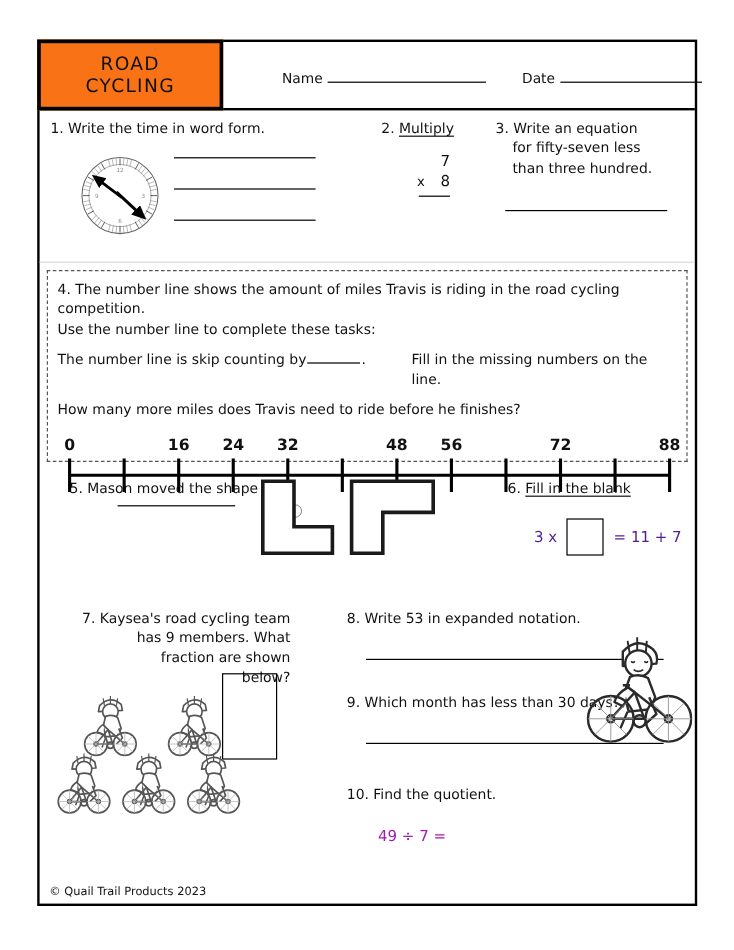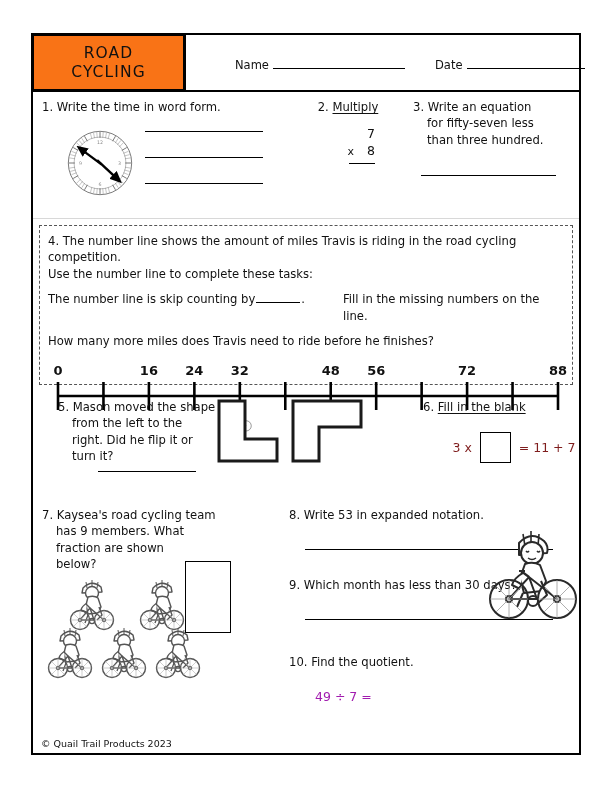--- a/index.html
+++ b/index.html
@@ -100,27 +100,27 @@
   
   .row3 { position: relative; height: 112px; margin-top: 2px; }
   #p5 { position: absolute; left: 25px; top: 12px; width: 190px; }
   #p5 .body { padding-left: 14px; }
   #p5 .rule { width: 98px; margin: 6px 0 0 40px; }
   .shapes { position: absolute; left: 182px; top: 10px; width: 150px; height: 68px; }
   #p6 { position: absolute; left: 390px; top: 12px; width: 160px; }
   .eq-row {
     margin-top: 17px; padding-left: 22px;
     display: flex; align-items: center;
-    font-size: 12.5px; color: #7f1d1d; justify-content: center;
+    font-size: 12.5px; color: #4c1d95;
   }
   .eq-box { width: 31px; height: 31px; border: 1.6px solid #000; margin: 0 8px; }
 
   
   .row4 { position: relative; height: 232px; }
-  #p7 { position: absolute; left: 9px; top: 8px; width: 200px; }
+  #p7 { position: absolute; left: 9px; top: 8px; width: 200px; text-align: right; }
   #p7 .body { padding-left: 14px; }
   .frac-box {
     position: absolute; left: 152px; top: 62px;
     width: 46px; height: 72px; border: 1.4px solid #000;
   }
   .cyclist-group { position: absolute; left: 14px; top: 78px; width: 160px; height: 120px; }
   .cg-row { display: flex; }
   .cg-row.top { padding-left: 22px; gap: 24px; }
   .cg-row.bottom { gap: 8px; margin-top: -6px; }
   .cg-item { width: 46px; height: 54px; }
@@ -323,25 +323,20 @@
           <path d="M11 35 L19 25 L29 35 M19 25 L24 35"></path>
         </g>
       </svg>
     </div>
   </div>
 
   <div class="row3">
     <div class="q" id="p5">
       <span class="qnum">5.</span>
       <span>Mason moved the shape</span>
-      <div class="body">
-        <div>from the left to the</div>
-        <div>right. Did he flip it or</div>
-        <div>turn it?</div>
-      </div>
       <div class="rule"></div>
     </div>
 
     <svg class="shapes" viewBox="0 0 150 68">
       <path d="M4 4 L30 4 L30 42 L62 42 L62 64 L4 64 Z" fill="#fff" stroke="#1a1a1a" stroke-width="3"></path>
       <path d="M78 4 L146 4 L146 30 L104 30 L104 64 L78 64 Z" fill="#fff" stroke="#1a1a1a" stroke-width="3"></path>
     </svg>
 
     <div class="q" id="p6">
       <span class="qnum">6.</span>

